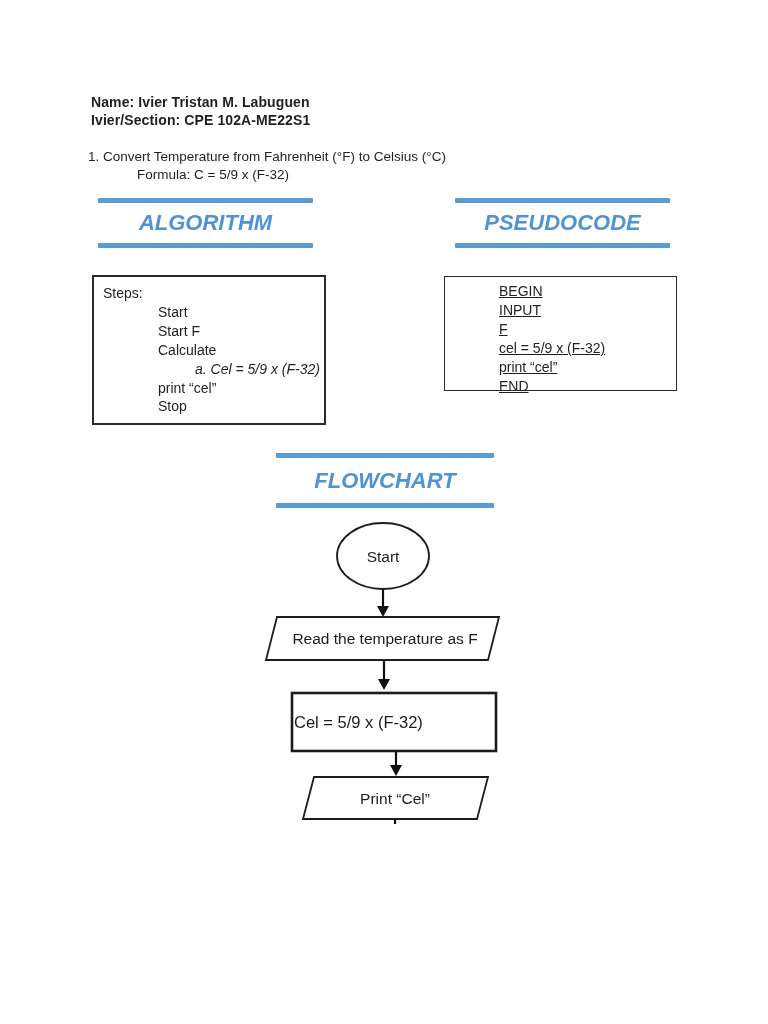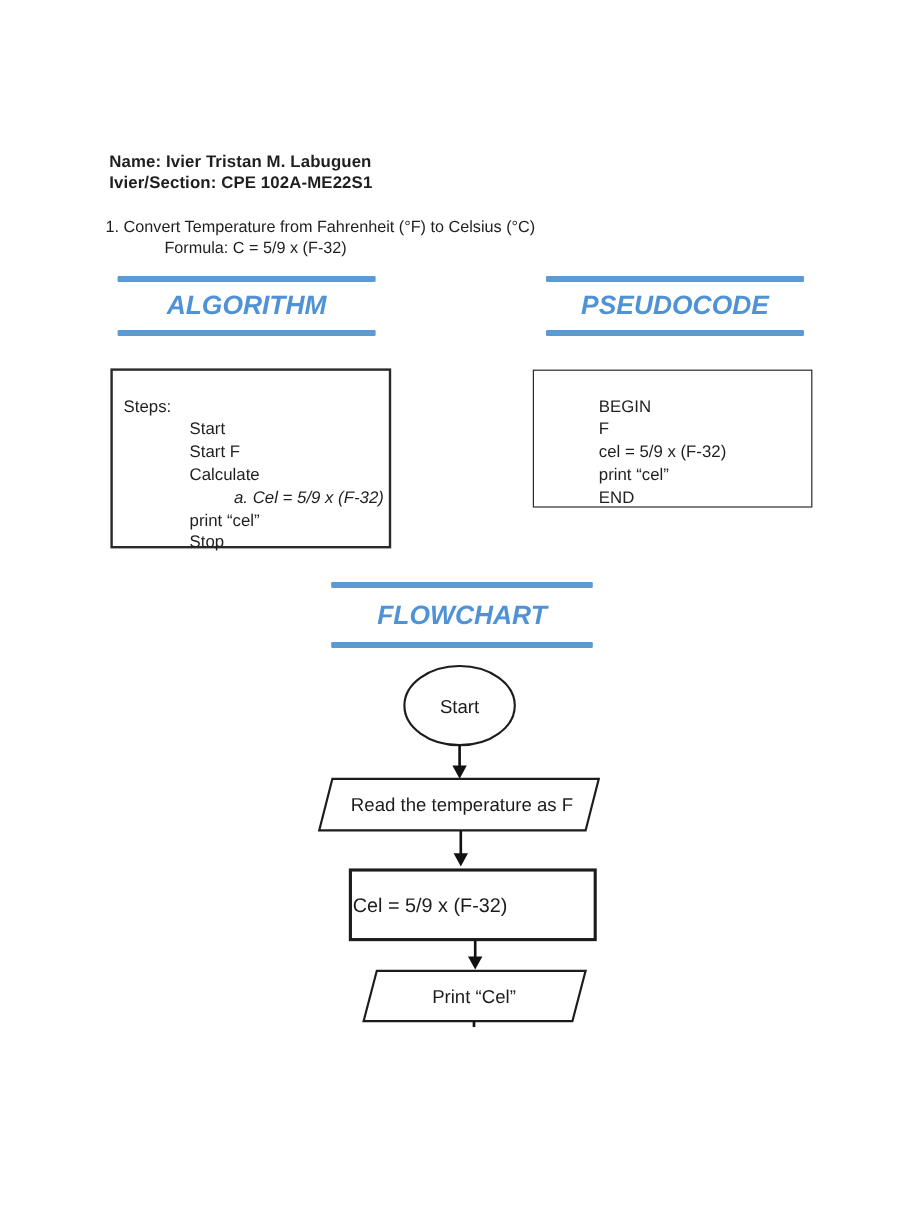--- a/index.html
+++ b/index.html
@@ -1,18 +1,18 @@
 <!DOCTYPE html>
 <html><head>
 <meta charset="utf-8">
 <style>
   html,body{margin:0;padding:0;background:#ffffff;}
   #page{
     position:relative;width:768px;height:824px;background:#ffffff;overflow:hidden;
-    font-family:"Liberation Sans", sans-serif;color:#1f1f1f;margin-top:32px;
+    font-family:"Liberation Sans", sans-serif;color:#1f1f1f;
   }
   .abs{position:absolute;}
   
   .hdr{font-size:14px;font-weight:bold;letter-spacing:.1px;}
   .body-line{font-size:13.5px;font-weight:400;text-align:right;}
   
   .sec{position:absolute;}
   .sec .bar{position:absolute;left:0;right:0;height:5px;background:#5B9BD5;border-radius:1px;}
   .sec .bar.top{top:0;}
   .sec .bar.bot{bottom:0;}
@@ -54,32 +54,33 @@
     <div class="ttl">PSEUDOCODE</div>
     <div class="bar bot"></div>
   </div>
 
   <div class="sec" style="left:98px;top:198px;width:215px;height:50px;">
     <div class="bar top"></div>
     <div class="ttl">ALGORITHM</div>
     <div class="bar bot"></div>
   </div>
 
-  <div class="txtbox" style="left:92px;top:275px;width:234px;height:150px;padding-top:20px;">
+  <div class="txtbox" style="left:92px;top:275px;width:234px;height:150px;padding-top:7px;">
     <div class="ln ind0">Steps:</div>
     <div class="ln ind1">Start</div>
     <div class="ln ind1">Start F</div>
     <div class="ln ind1">Calculate</div>
     <div class="ln ind2">a. Cel = 5/9 x (F-32)</div>
     <div class="ln ind1">print “cel”</div>
     <div class="ln ind1">Stop</div>
   </div>
 
-  <div class="txtbox pbox" style="left:444px;top:276px;width:233px;height:115px;padding-top:20px;border-width:1.5px;">
+  <div class="txtbox pbox" style="left:444px;top:276px;width:233px;height:115px;padding-top:5px;border-width:1.5px;text-decoration:underline;">
     <div class="ln">BEGIN</div>
+    <div class="ln">INPUT</div>
     <div class="ln">F</div>
     <div class="ln">cel = 5/9 x (F-32)</div>
     <div class="ln">print “cel”</div>
     <div class="ln">END</div>
   </div>
 
   <div class="sec" style="left:276px;top:453px;width:218px;height:55px;text-decoration:underline;">
     <div class="bar top"></div>
     <div class="ttl">FLOWCHART</div>
     <div class="bar bot"></div>

